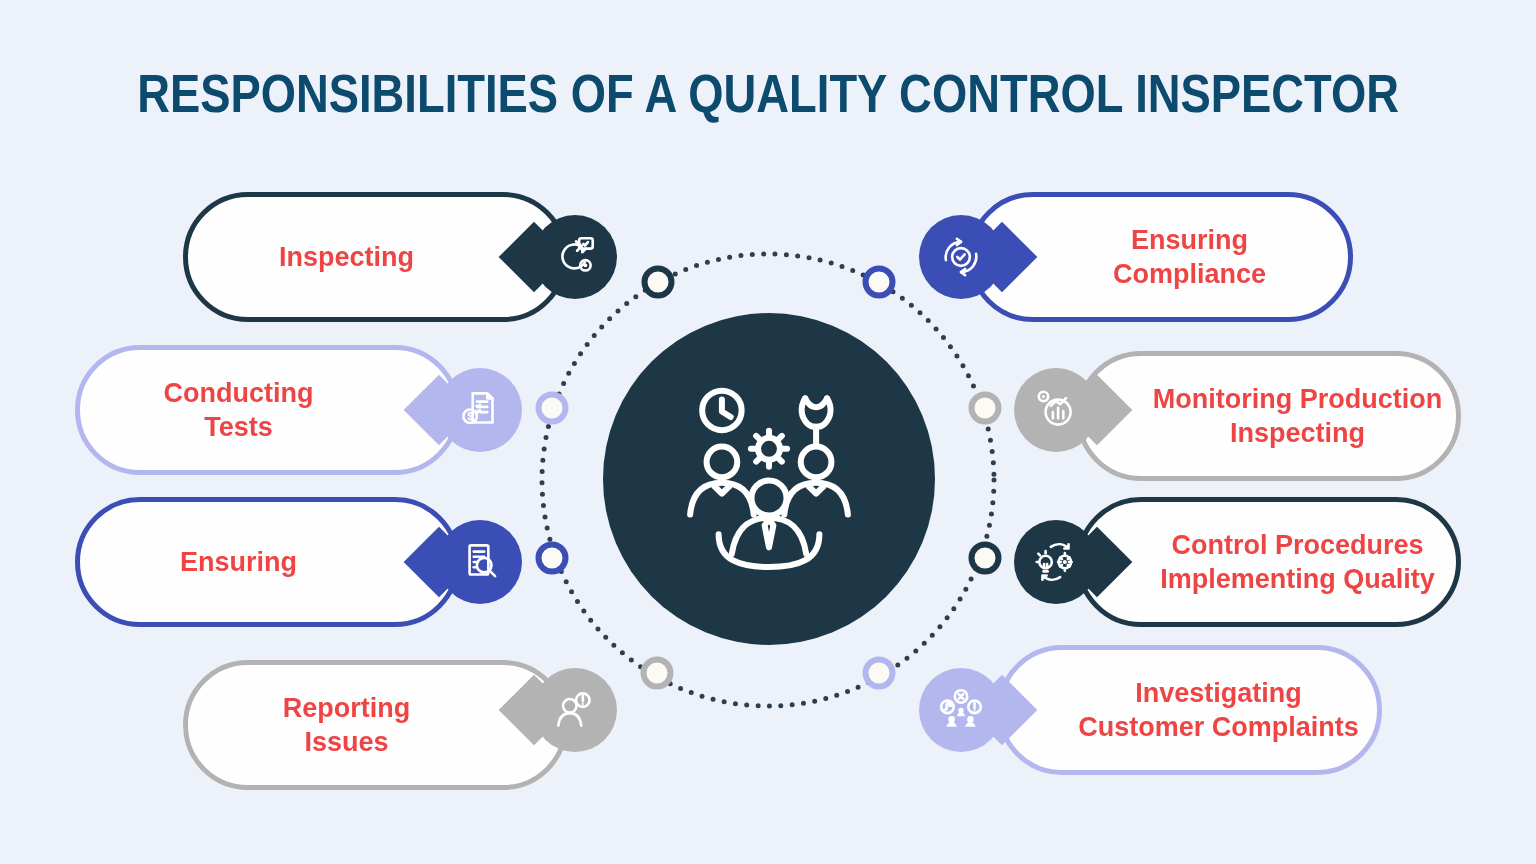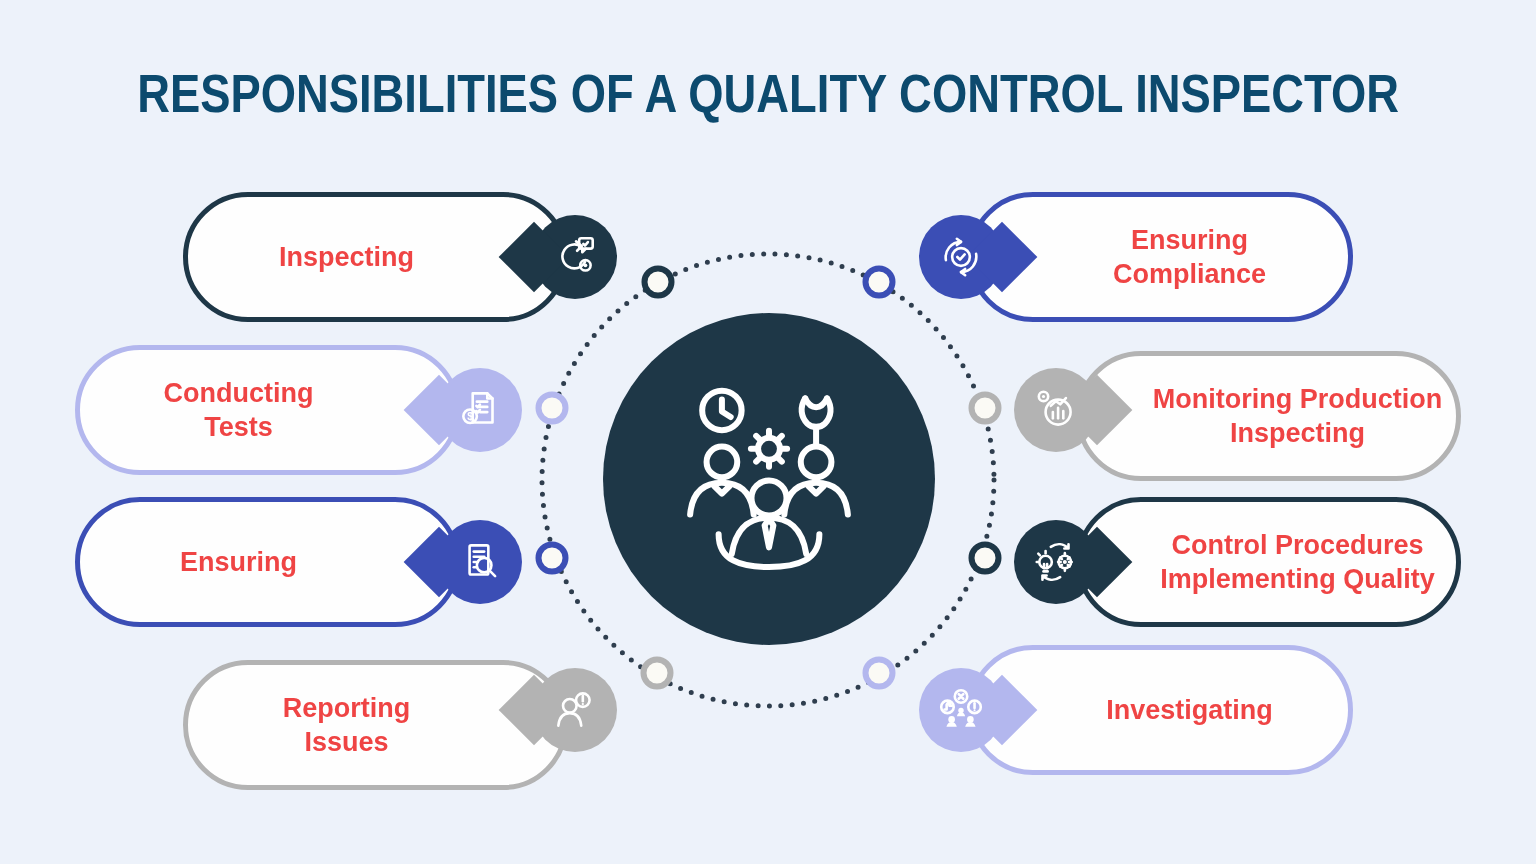--- a/index.html
+++ b/index.html
@@ -51,21 +51,21 @@
   .bi-fill{fill:#ffffff;stroke:none;}
 
   
   .p0{left:183px;top:192px;}  .b0{left:533px;top:215px;}
   .p1{left:75px;top:345px;}   .b1{left:438px;top:368px;}
   .p2{left:75px;top:497px;}   .b2{left:438px;top:520px;}
   .p3{left:183px;top:660px;}  .b3{left:533px;top:668px;}
   .p4{left:968px;top:192px;}  .b4{left:919px;top:215px;}
   .p5{left:1076px;top:345px;margin-top:6px;} .b5{left:1014px;top:368px;}
   .p6{left:1076px;top:497px;} .b6{left:1014px;top:520px;}
-  .p7{left:968px;top:645px;}  .b7{left:919px;top:668px;}
+  .p7{left:997px;top:645px;}  .b7{left:919px;top:668px;}
 </style>
 </head>
 <body>
 
 <h1 class="title"><span>RESPONSIBILITIES OF A QUALITY CONTROL INSPECTOR</span></h1>
 
 <svg class="ring-svg" width="1536" height="864">
   <circle class="dotring" cx="768" cy="480" r="226"></circle>
   <circle class="node" cx="658" cy="282" r="13.5" style="--c: #1e3747;"></circle>
   <circle class="node" cx="879" cy="282" r="13.5" style="--c: #3b4eb5;"></circle>
@@ -133,20 +133,21 @@
 <div class="pill pill-right p5" style="--c: #b3b3b3;">
   <div class="pill-line">Monitoring Production</div>
   <div class="pill-line">Inspecting</div>
 </div>
 <div class="pill pill-right p6" style="--c: #1e3747;">
   <div class="pill-line">Control Procedures</div>
   <div class="pill-line">Implementing Quality</div>
 </div>
 <div class="pill pill-right p7" style="--c: #b3b7ee;">
   <div class="pill-line">Investigating</div>
+  <div class="pill-line">Customer Complaints</div>
 </div>
 
 <div class="badge badge-dl b0" style="--c: #1e3747;">
   <svg width="50" height="50" viewBox="0 0 48 48">
     <path class="bi" d="M30,14 A11.5,11.5 0 1,0 33.5,29"></path>
     <path class="bi" d="M25,9 L30.5,13.5 L26,18"></path>
     <circle class="bi" cx="34" cy="32" r="5"></circle>
     <circle class="bi-fill" cx="34" cy="32" r="1.8"></circle>
     <rect class="bi" x="28" y="6" width="13" height="10" rx="2"></rect>
     <path class="bi" d="M31,16 L31,19.5 L34.5,16"></path>

